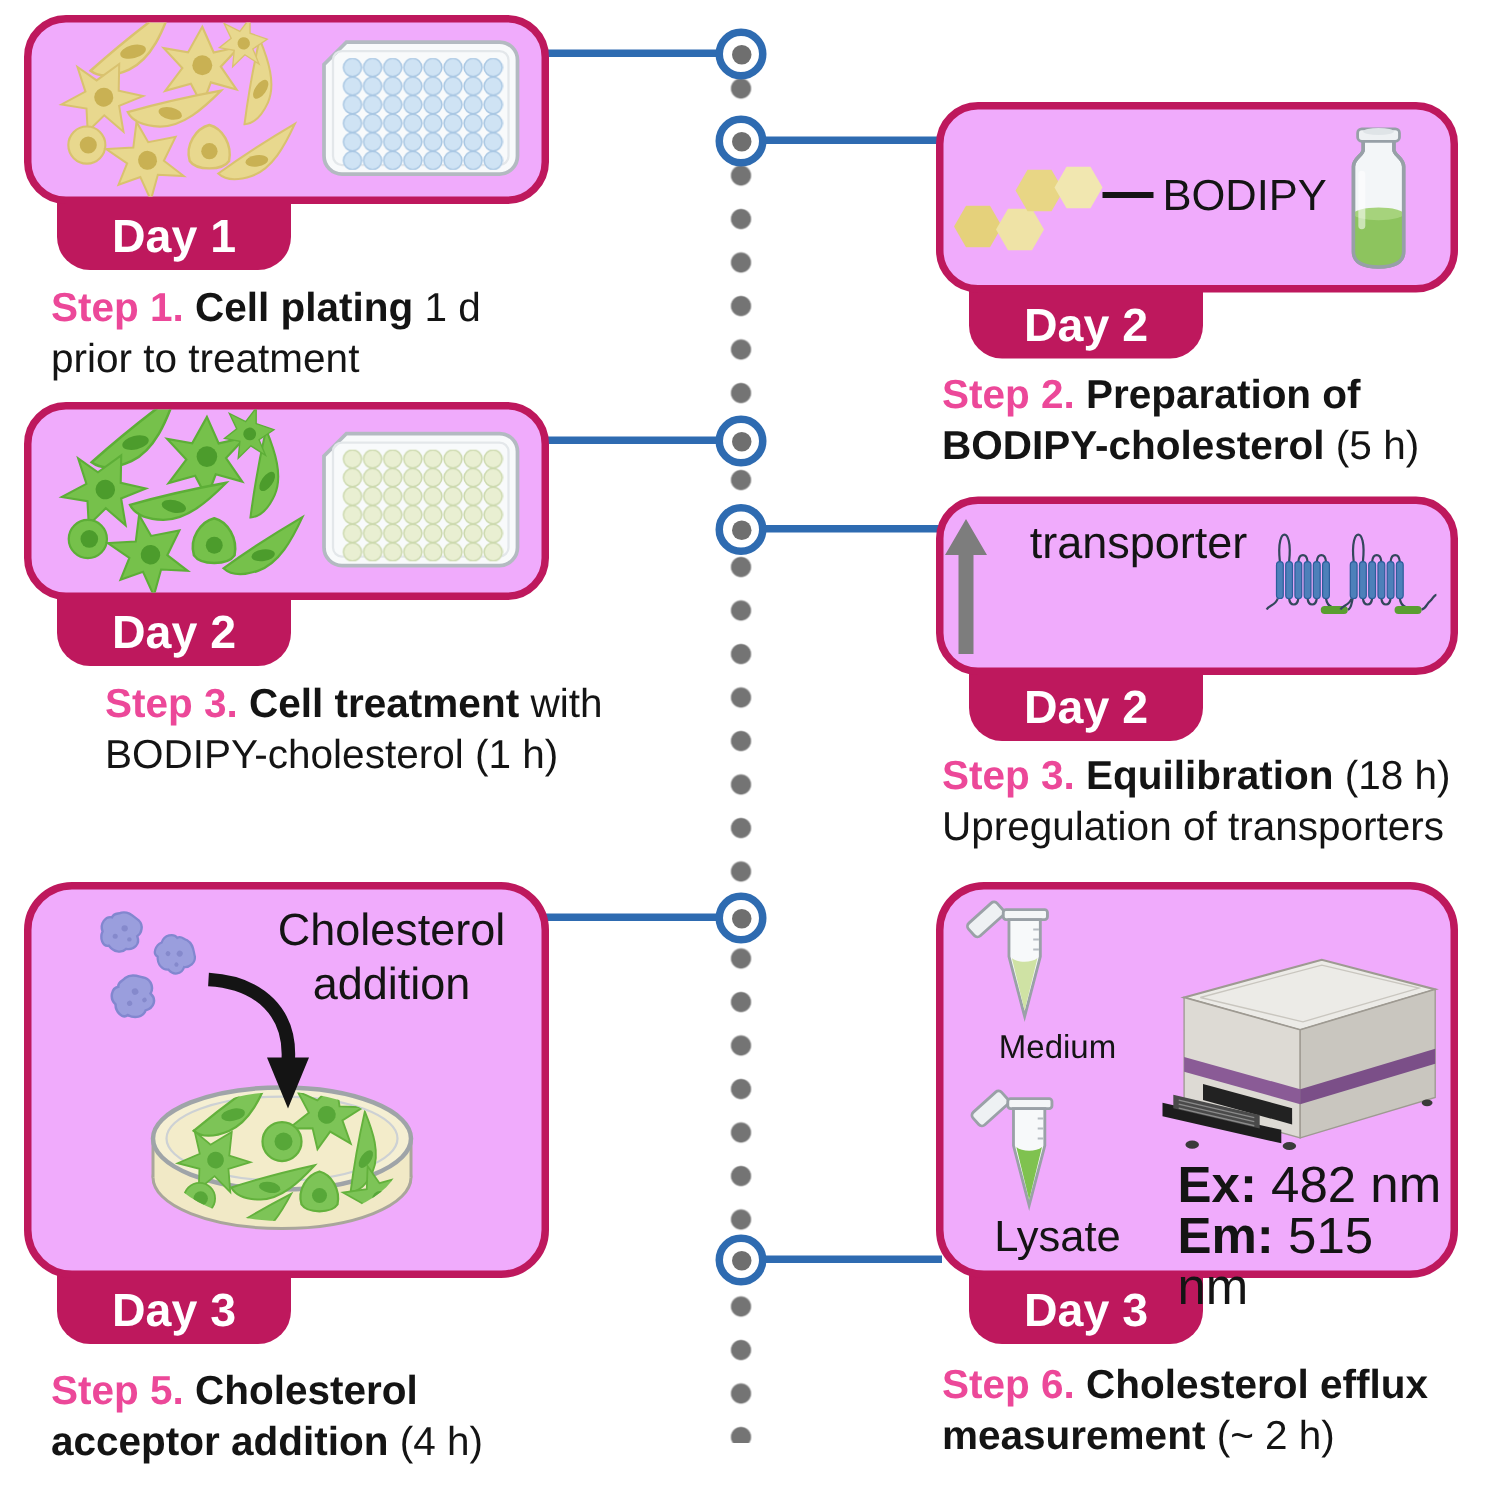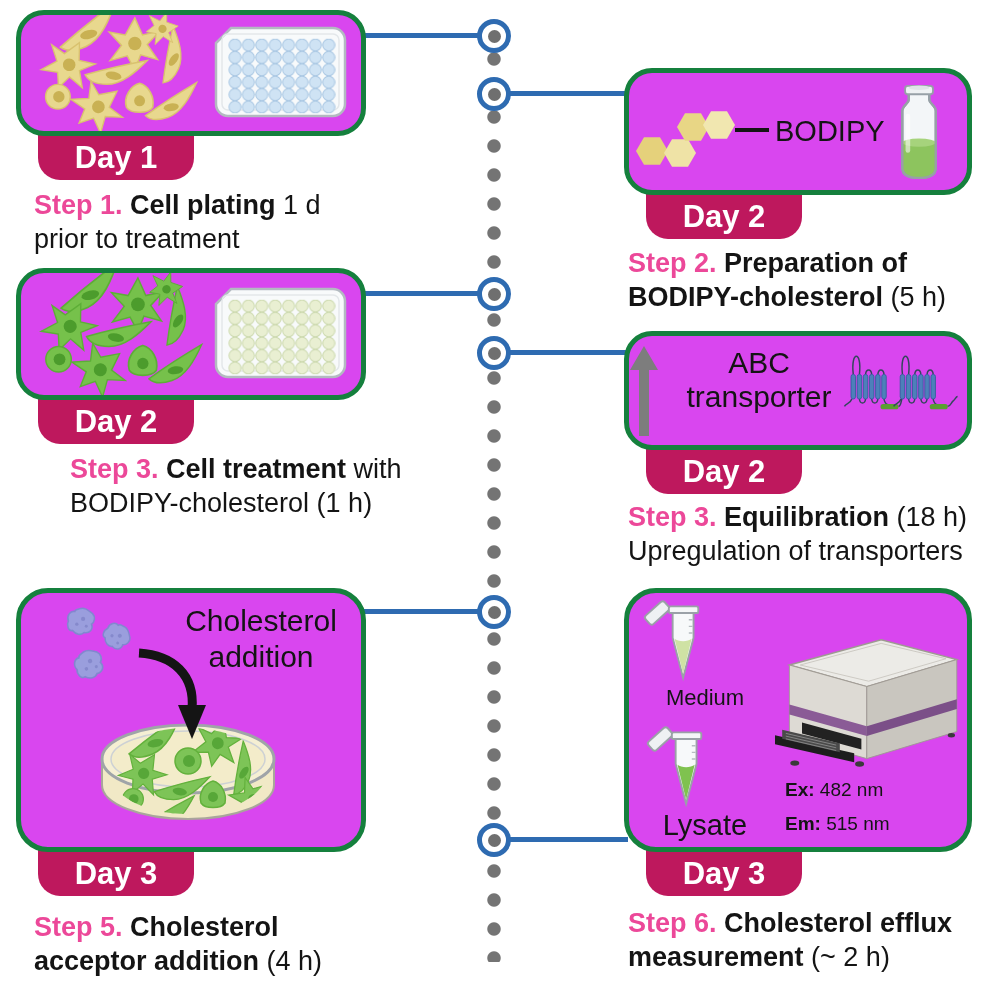--- a/index.html
+++ b/index.html
@@ -7,41 +7,41 @@
          font-family:"Liberation Sans",sans-serif;color:#141414;}
   
   .dotline{position:absolute;left:487px;top:22px;width:14px;height:940px;z-index:1;
     background-image:radial-gradient(circle at 7px 8px,#747474 6.2px,rgba(116,116,116,0) 7.2px);
     background-size:14px 29px;background-repeat:repeat-y;}
   .hline{position:absolute;height:5px;background:#2e6bb1;z-index:1;}
   .node{position:absolute;width:34px;height:34px;border:5px solid #2e6bb1;border-radius:50%;
         background:#fff;z-index:4;display:flex;align-items:center;justify-content:center;box-sizing:border-box;}
   .nodedot{width:13px;height:13px;border-radius:50%;background:#6f6f6f;}
   
-  .panel{position:absolute;background:#d946ef;border:5px solid #15803d;border-radius:28px;
+  .panel{position:absolute;background:#f0abfc;border:5px solid #be185d;border-radius:28px;
          box-sizing:border-box;z-index:3;}
   .panel svg.fill{position:absolute;left:0;top:0;width:100%;height:100%;}
   .badge{position:absolute;width:156px;height:64px;background:#be185d;z-index:2;
          border-radius:16px 16px 22px 22px;display:flex;align-items:flex-end;justify-content:center;
          padding-bottom:6px;box-sizing:border-box;}
   .badge span{color:#fff;font-weight:bold;font-size:31px;line-height:32px;}
   
   .steptext{position:absolute;z-index:2;font-size:27px;line-height:34px;font-weight:bold;color:#141414;}
   .steptext .line{white-space:nowrap;}
   .steptext .sb{color:#ec4899;font-weight:bold;}
   .steptext .bd{font-weight:bold;}
   .steptext .rg{font-weight:normal;}
   
   .ilabel{position:absolute;z-index:5;color:#141414;font-weight:normal;}
   .lbl-bodipy{left:146px;top:42px;font-size:29px;}
   .lbl-abc{left:48px;top:10px;width:164px;text-align:center;font-size:30px;line-height:34px;}
   .lbl-acceptor{left:148px;top:10px;width:184px;text-align:center;font-size:30px;line-height:36px;}
   .lbl-medium{left:8px;top:92px;width:136px;text-align:center;font-size:22px;}
   .lbl-lysate{left:8px;top:216px;width:136px;text-align:center;font-size:29px;}
-  .lbl-exem{left:156px;top:180px;font-size:19px;line-height:34px;}
+  .lbl-exem{left:156px;top:180px;font-size:34px;line-height:34px;}
   .lbl-exem .bd{font-weight:bold;}
   
   .cells-yellow{--cb:#e8d88e;--cs:#d9c26f;--cn:#c9b153;}
   .cells-green{--cb:#76c14b;--cs:#5dae37;--cn:#4c9c2c;}
   .dishcells{--cb:#7dc457;--cs:#63b13c;--cn:#57a738;}
   .tube-medium{--liq:#cfe2a4;}
   .tube-lysate{--liq:#7fc24f;}
 </style>
 </head>
 <body>
@@ -228,21 +228,20 @@
     <svg class="fill" viewBox="0 0 338 109">
       <polygon points="10,100 10,34 1,34 15,10 29,34 20,34 20,100" fill="#7d7d7d"></polygon>
       <g transform="translate(222,22) scale(0.82)">
         <use href="#tmotif"></use>
         <path d="M58,59 C61,58.5 61,53 62,50" fill="none" stroke="#33475c" stroke-width="1.8"></path>
         <use href="#tmotif" transform="translate(60,0)"></use>
         <path d="M118,59 C122,58 122,54 125,52 C127,50.5 128,47 130,47" fill="none" stroke="#33475c" stroke-width="1.8"></path>
       </g>
     </svg>
     <div class="ilabel lbl-abc">
-      <div>ABC</div>
       <div>transporter</div>
     </div>
   </div>
   <div class="steptext" style="left:628px;top:500px;">
     <div class="line"><span class="sb">Step 3. </span><span class="bd">Equilibration </span><span class="rg">(18 h)</span></div>
     <div class="line"><span class="bd"></span><span class="rg">Upregulation of transporters</span></div>
   </div>
 
   <div class="badge" style="left:38px;top:832px;">
     <span>Day 3</span>

